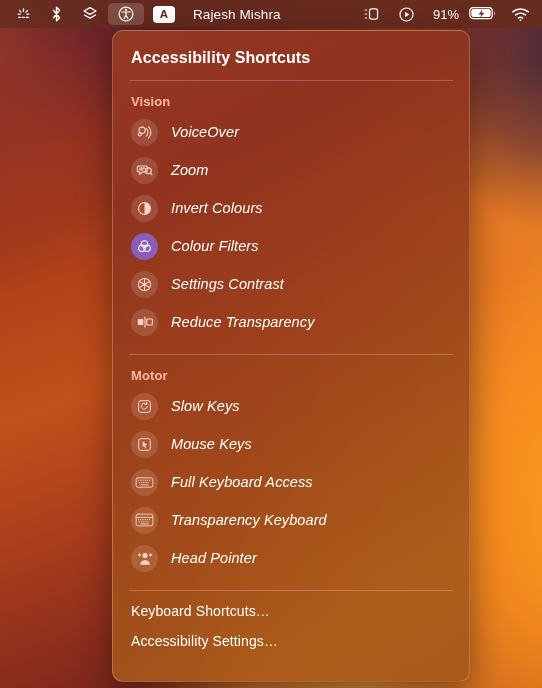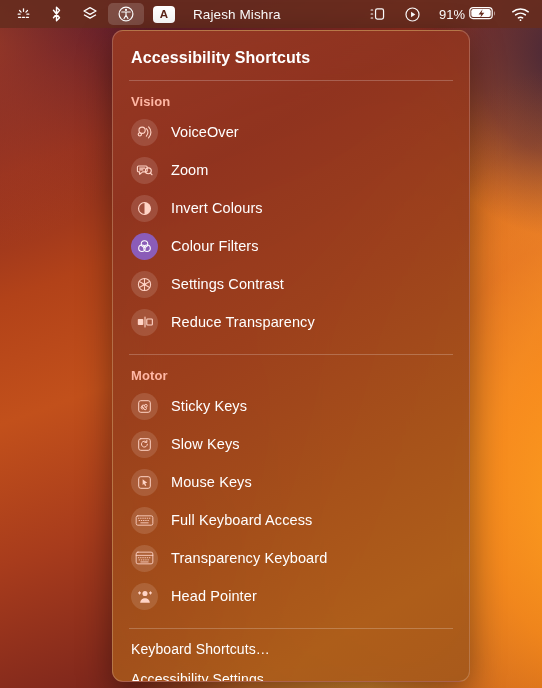--- a/index.html
+++ b/index.html
@@ -144,20 +144,21 @@
     letter-spacing: .1px;
   }
 
   .row {
     display: flex;
     align-items: center;
     gap: 13px;
     height: 38px;
     padding: 0 18px;
     cursor: default;
+    font-style: italic;
   }
   .row-icon {
     flex: 0 0 auto;
     width: 27px; height: 27px;
     border-radius: 50%;
     background: rgba(255,255,255,0.13);
     display: flex;
     align-items: center;
     justify-content: center;
     color: #ffd4c6;
@@ -247,21 +248,21 @@
       </svg>
     </div>
 
     <div class="mb-item mb-icon">
       <svg width="17" height="17" viewBox="0 0 24 24" fill="none" stroke="#fff" stroke-width="1.7">
         <circle cx="12" cy="12" r="9.2"></circle>
         <path d="M10 8.2l6 3.8-6 3.8z" fill="#fff" stroke="none"></path>
       </svg>
     </div>
 
-    <div class="mb-item" style="gap:0;padding-right:6px;">
+    <div class="mb-item" style="gap:6px;padding-right:6px;">
       <span class="mb-pct">91%</span>
       <span>
         <svg width="27" height="14" viewBox="0 0 27 14" fill="none">
           <rect x="0.8" y="1.6" width="22.4" height="11" rx="3.2" stroke="#fff" stroke-width="1.2" fill="none"></rect>
           <rect x="2.3" y="3.1" width="19.4" height="8" rx="2.1" fill="#fff"></rect>
           <path d="M25 5.3c1.3.5 1.3 3.9 0 4.4z" fill="#fff" opacity="0.55"></path>
           <path d="M13.6 3.3l-4 5.1h2.7l-1.2 3.6 4.2-5.3h-2.8z" fill="#672c1e"></path>
         </svg>
       </span>
     </div>
@@ -353,29 +354,20 @@
           <rect x="14.4" y="6" width="7.4" height="8" rx="1.1"></rect>
         </svg>
       </span>
       <span class="row-label">Reduce Transparency</span>
     </div>
 
     <div class="divider"></div>
 
     <div class="section-head">Motor</div>
 
-    <div class="row">
-      <span class="row-icon">
-        <svg width="17" height="17" viewBox="0 0 24 24" fill="none" stroke="currentColor" stroke-width="1.4">
-          <rect x="3.8" y="3.8" width="16.4" height="16.4" rx="3"></rect>
-          <path d="M9.6 14.4a1.9 1.9 0 1 1 1.9-1.9v-1a1.9 1.9 0 1 1 1.9 1.9h-1a1.9 1.9 0 1 1-1.9 1.9v-1a1.9 1.9 0 1 1-1.9-1.9z" transform="translate(0.5,-0.6)"></path>
-        </svg>
-      </span>
-      <span class="row-label">Sticky Keys</span>
-    </div>
 
     <div class="row">
       <span class="row-icon">
         <svg width="17" height="17" viewBox="0 0 24 24" fill="none" stroke="currentColor" stroke-width="1.4" stroke-linecap="round">
           <rect x="3.8" y="3.8" width="16.4" height="16.4" rx="3"></rect>
           <path d="M15 8.6a4.2 4.2 0 1 0 1.1 3"></path>
           <polyline points="15.3,6 15.3,9 12.5,9"></polyline>
         </svg>
       </span>
       <span class="row-label">Slow Keys</span>

